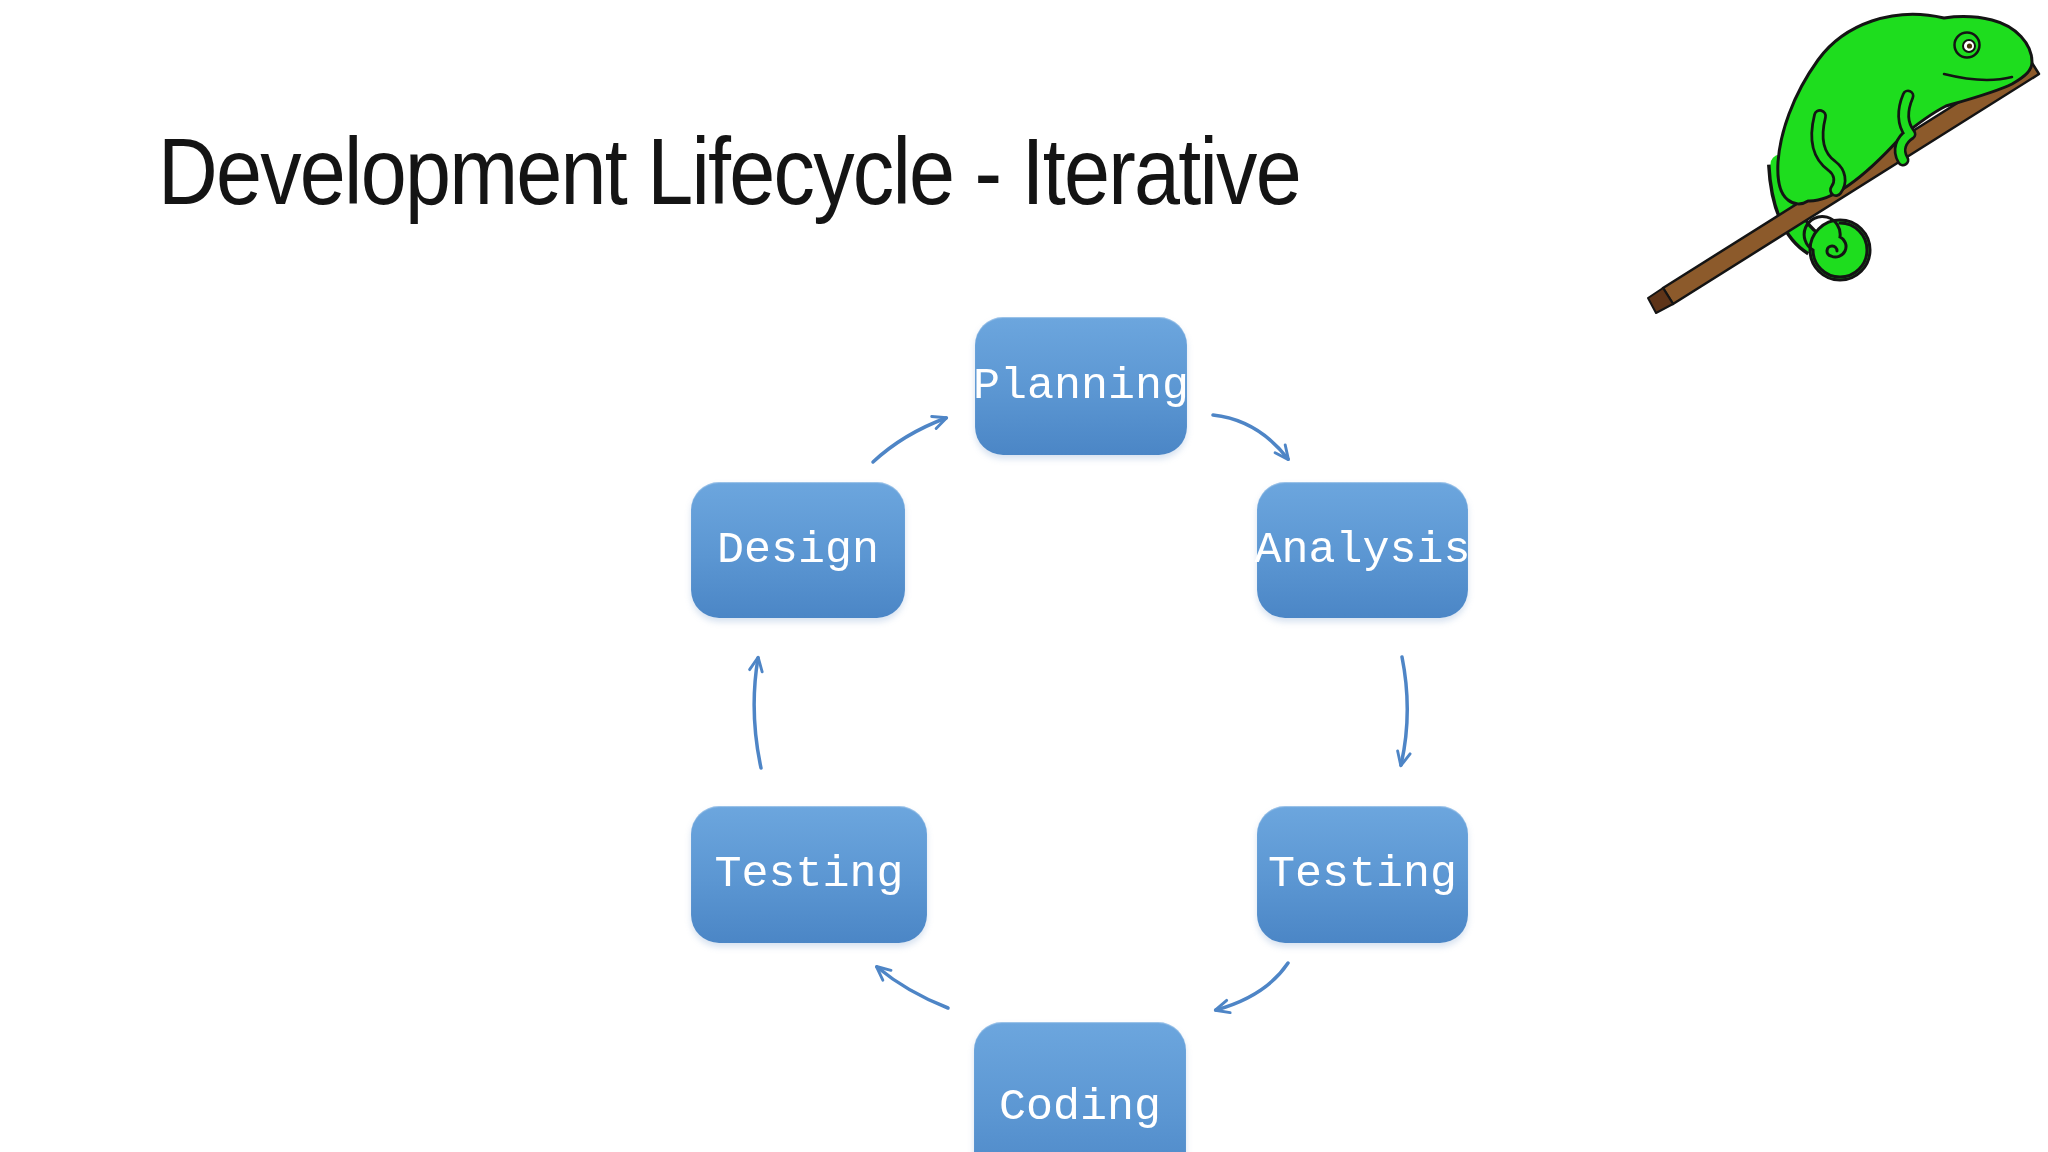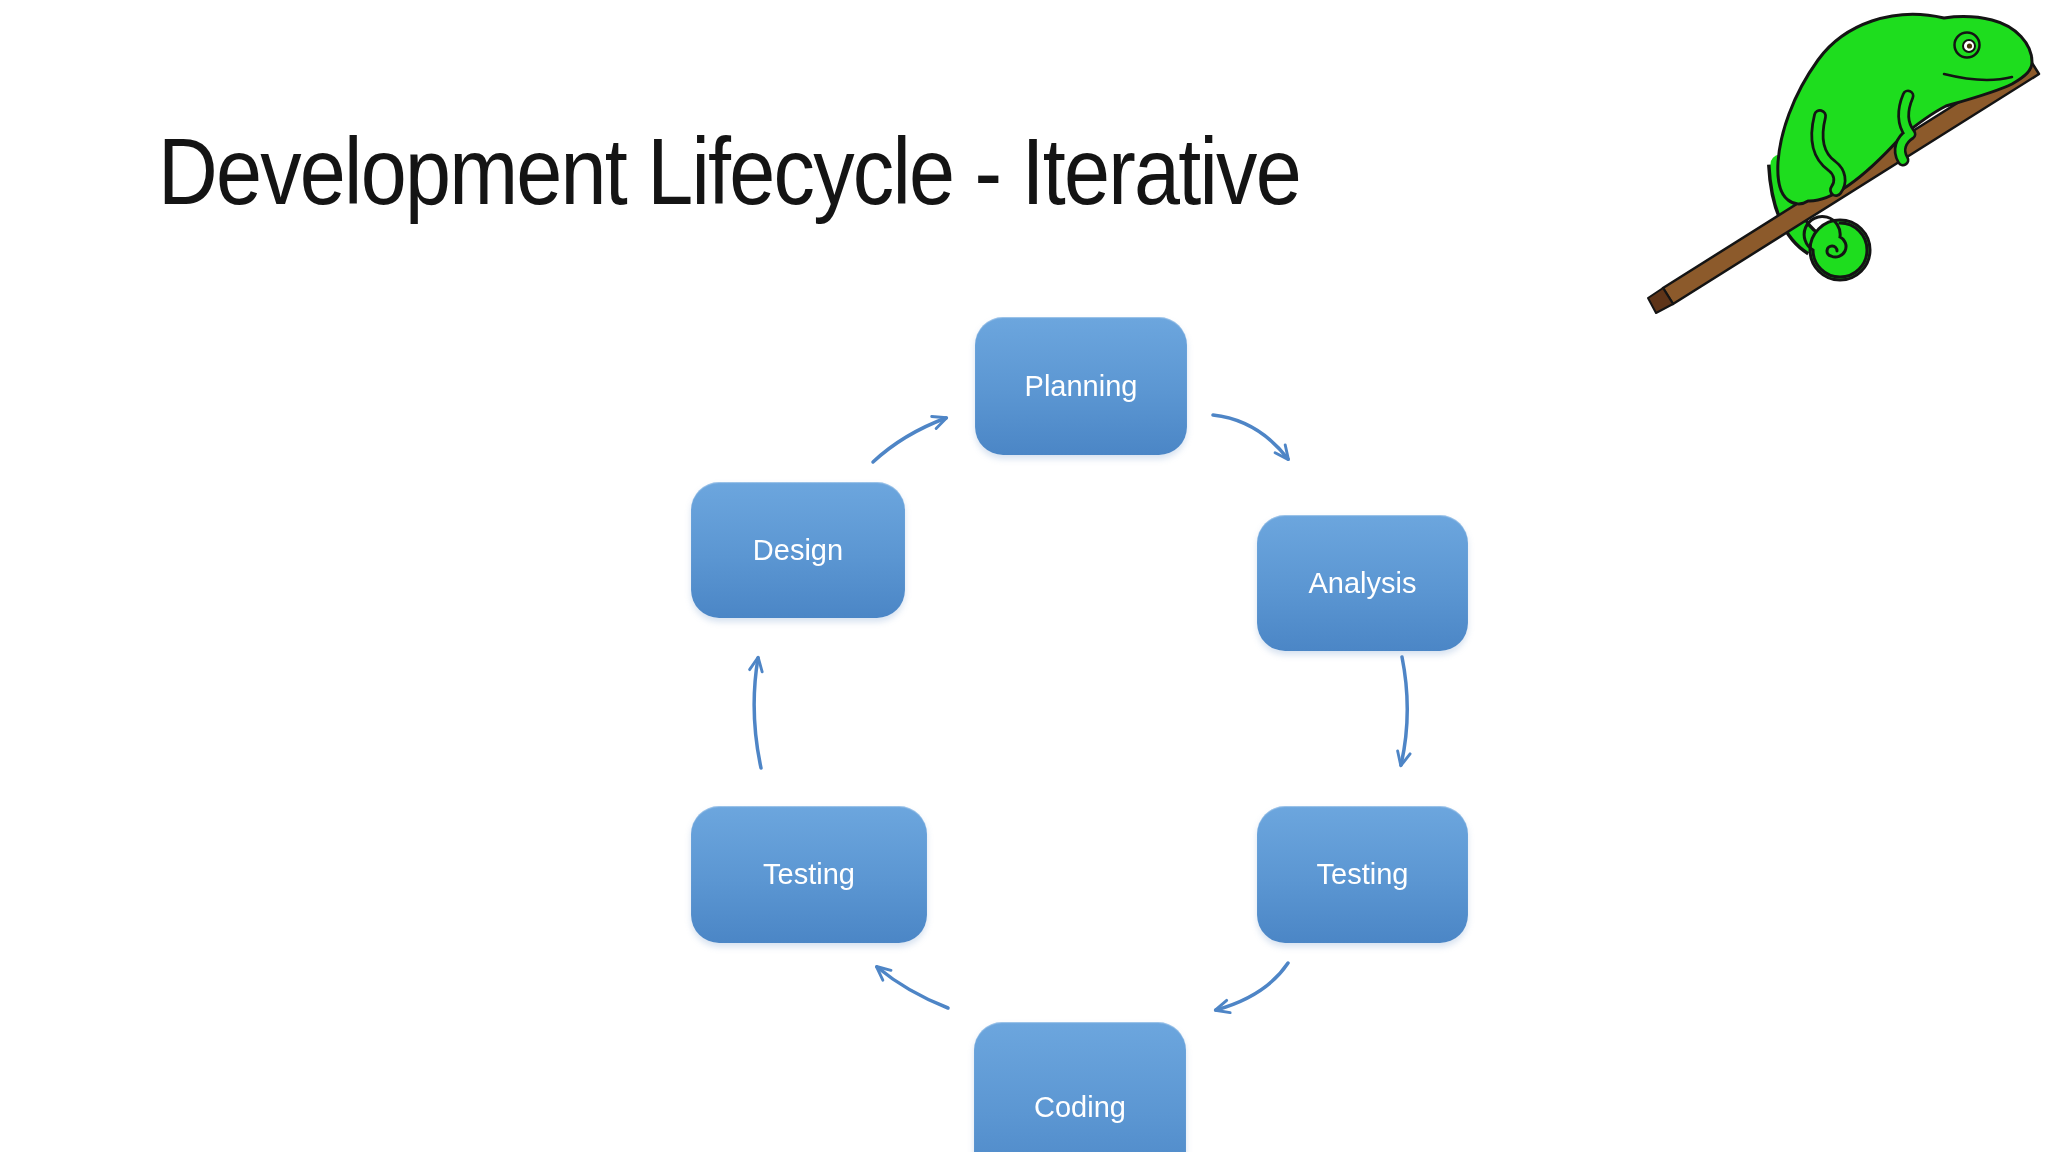--- a/index.html
+++ b/index.html
@@ -23,22 +23,23 @@
   }
   .node{
     position:absolute;
     border-radius:28px;
     background:linear-gradient(180deg,var(--node-top,#6CA6DE) 0%,#5B96D2 55%,var(--node-bottom,#4B86C6) 100%);
     box-shadow:inset 0 1px 1px rgba(255,255,255,.35), 0 4px 6px rgba(110,150,200,.28);
     display:flex;align-items:center;justify-content:center;
   }
   .node span{
     color:var(--node-text,#ffffff);
-    font-size:29px;
+    font-size:45px;
     line-height:1;
+    font-family:Liberation Mono, monospace;
   }
   #arrows{position:absolute;left:0;top:0;}
   .arrow-line{
     fill:none;
     stroke:var(--arrow,#4E85C6);
     stroke-width:3.5;
     stroke-linecap:round;
   }
   .arrow-head-path{
     fill:none;
@@ -68,21 +69,21 @@
       <path class="arrow-line" d="M 1288,963 Q 1266,996 1216,1010" marker-end="url(#ah)"></path>
       <path class="arrow-line" d="M 948,1008 Q 907,992 877,967" marker-end="url(#ah)"></path>
       <path class="arrow-line" d="M 761,768 Q 749,712 758,658" marker-end="url(#ah)"></path>
       <path class="arrow-line" d="M 873,462 Q 903,434 946,418" marker-end="url(#ah)"></path>
     </svg>
 
   <div id="node-layer">
       <div class="node" style="left: 975px; top: 317px; width: 212px; height: 138px;">
         <span>Planning</span>
       </div>
-      <div class="node" style="left: 1257px; top: 482px; width: 211px; height: 136px; margin-top: 33px;">
+      <div class="node" style="left: 1257px; top: 482px; width: 211px; height: 136px;">
         <span>Analysis</span>
       </div>
       <div class="node" style="left: 1257px; top: 806px; width: 211px; height: 137px;">
         <span>Testing</span>
       </div>
       <div class="node" style="left: 974px; top: 1022px; width: 212px; height: 171px;">
         <span>Coding</span>
       </div>
       <div class="node" style="left: 691px; top: 806px; width: 236px; height: 137px;">
         <span>Testing</span>

